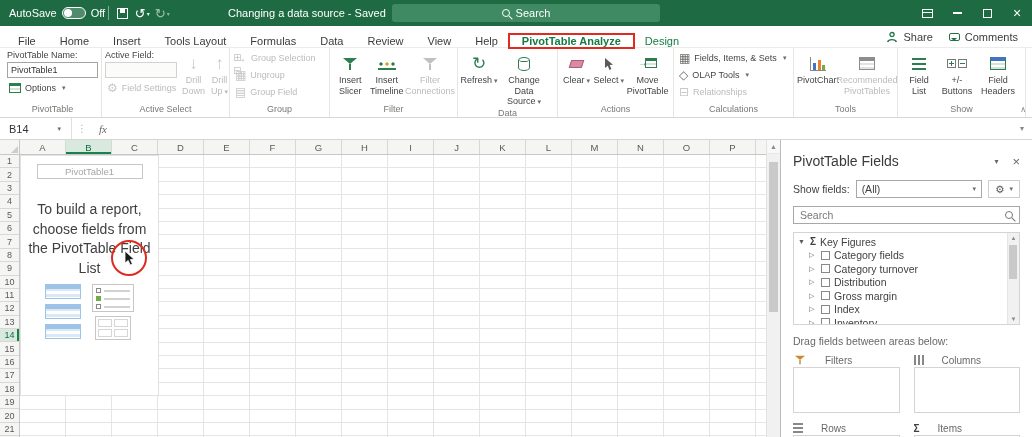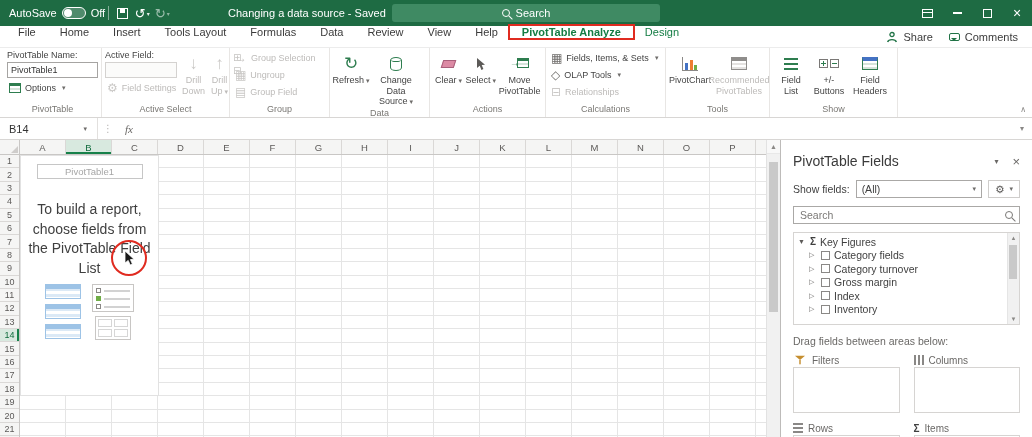--- a/index.html
+++ b/index.html
@@ -36,21 +36,21 @@
   .wbtn { width:30px; height:26px; display:flex; align-items:center; justify-content:center; }
   .ic-ribbonopt { width:11px; height:9px; border:1.2px solid #fff; position:relative; }
   .ic-ribbonopt::after { content:""; position:absolute; left:0; right:0; top:2px; height:1.2px; background:#fff; }
   .ic-min { width:9px; height:1.3px; background:#fff; }
   .ic-max { width:9px; height:9px; border:1.3px solid #fff; }
   .ic-close { font-size:14px; line-height:1; }
 
   
   .tabrow { position:absolute; top:26px; left:0; right:0; height:22px; background:#fff;
     display:flex; align-items:center; border-bottom:1px solid #ececec; }
-  .tabs { display:flex; align-items:flex-start; height:100%; padding-left:6px; }
+  .tabs { display:flex; align-items:flex-end; height:100%; padding-left:6px; }
   .tab { padding:0 12px; display:flex; align-items:center; font-size:11px; color:#3b3b3b;
     white-space:nowrap; position:relative; }
   .tab.active { color:#137c43; font-weight:bold; }
   .tab.contextual { color:#137c43; }
   .tab.annotated { box-shadow:0 0 0 2px var(--c-red,#e02b20); z-index:2; }
   .tabrow-right { margin-left:auto; display:flex; align-items:center; gap:16px;
     padding-right:14px; font-size:11px; color:#3b3b3b; }
   .trr-item { display:flex; align-items:center; gap:5px; }
   .ic-bubble { width:11px; height:8px; border:1.3px solid #217346; border-radius:2px; position:relative; }
   .ic-bubble::after { content:""; position:absolute; left:1px; bottom:-4px;
@@ -117,21 +117,21 @@
     background-size:5px 1px,1px 5px; }
   .pmbox.minus { background-image:linear-gradient(#2e7d4f,#2e7d4f); background-size:5px 1px; }
   .ic-move { position:relative; width:18px; height:14px; }
   .ic-move .ic-table { position:absolute; right:0; top:1px; }
   .ic-move .mvarrow { position:absolute; left:-1px; top:0; font-size:10px; color:#2e7d4f; }
   .ribbon-collapse { position:absolute; right:6px; bottom:3px; font-size:8px; color:#8a8886; }
 
   
   .formulabar { position:absolute; top:118px; left:0; right:0; height:22px; background:#fff;
     border-bottom:1px solid #d8d6d4; display:flex; align-items:center; font-size:11px; }
-  .namebox { width:98px; height:100%; border-right:1px solid #e2e0de; display:flex;
+  .namebox { width:72px; height:100%; border-right:1px solid #e2e0de; display:flex;
     align-items:center; padding:0 10px 0 9px; color:#333; }
   .namebox .caret { margin-left:auto; }
   .fxdots { color:#b8b6b4; font-size:10px; padding:0 5px; }
   .fxicon { font-family:"Liberation Serif","DejaVu Serif",serif; font-style:italic;
     color:#6a6866; padding:0 7px; }
   .fb-input { flex:1; height:100%; border:none; outline:none; font-family:inherit; }
   .fb-expand { width:20px; text-align:center; color:#8a8886; font-size:8px; }
 
   
   .sheet { position:absolute; top:140px; left:0; right:0; bottom:0; background:#fff; }
@@ -209,21 +209,21 @@
   .treerow.child { padding-left:11px; }
   .tri { font-size:7px; color:#5c5a58; width:8px; flex:0 0 auto; }
   .sigma { font-weight:bold; font-size:10px; color:#3f3f3f; }
   .cb { width:9px; height:9px; border:1px solid #8a8886; background:#fff; flex:0 0 auto; }
   .tree-scroll { position:absolute; right:0; top:0; bottom:0; width:12px; background:#f1f1f1;
     border-left:1px solid #e5e5e5; display:flex; flex-direction:column; align-items:center;
     justify-content:space-between; font-size:6px; color:#8a8886; padding:2px 0; }
   .ts-thumb { position:absolute; right:2px; top:12px; width:8px; height:34px; background:#c9c9c9; }
   .draghint { margin-top:10px; color:#6a6866; }
   .areas { margin-top:6px; display:grid; grid-template-columns:1fr 1fr; column-gap:14px; row-gap:8px; }
-  .area-h { display:flex; align-items:center; gap:5px; color:#6a6866; font-size:10px; height:14px; }
+  .area-h { display:flex; align-items:center; gap:18px; color:#6a6866; font-size:10px; height:14px; }
   .area-box { height:46px; border:1px solid #d6d4d2; background:#fff; }
   .ic-cols { width:10px; height:10px;
     background:repeating-linear-gradient(to right,#8a8886 0 2px,transparent 2px 4px); }
   .ic-rows { width:10px; height:10px;
     background:repeating-linear-gradient(to bottom,#8a8886 0 2px,transparent 2px 4px); }
 </style>
 </head>
 <body>
 
 <div class="app">
@@ -354,20 +354,43 @@
           <span>Ungroup</span>
         </span>
         <span class="smallbtn disabled">
           <span class="glyph">▤</span>
           <span>Group Field</span>
         </span>
       </div>
       <div class="rlabel">Group</div>
     </div>
 
+    <div class="rgroup g-flt">
+      <div class="rbody">
+        <div class="bigbtn" style="width:36px">
+          <span class="bicon">
+              <span class="funnel green"></span>
+            </span>
+          <span class="blabel">Insert Slicer</span>
+        </div>
+        <div class="bigbtn" style="width:40px">
+          <span class="bicon">
+              <span class="ic-timeline"></span>
+            </span>
+          <span class="blabel">Insert Timeline</span>
+        </div>
+        <div class="bigbtn disabled" style="width:48px">
+          <span class="bicon">
+              <span class="funnel grayed"></span>
+            </span>
+          <span class="blabel">Filter Connections</span>
+        </div>
+      </div>
+      <div class="rlabel">Filter</div>
+    </div>
 
     <div class="rgroup g-data">
       <div class="rbody">
         <div class="bigbtn" style="width:36px">
           <span class="bicon">
               <span class="glyph big">↻</span>
             </span>
           <span class="blabel"><span>Refresh</span><span class="caret">▾</span></span>
         </div>
         <div class="bigbtn" style="width:54px">
@@ -614,20 +637,25 @@
               <span class="tlabel">Category fields</span>
             </div>
             <div class="treerow child">
               <span class="tri">▷</span>
               <span class="cb"></span>
               <span class="tlabel">Category turnover</span>
             </div>
             <div class="treerow child">
               <span class="tri">▷</span>
               <span class="cb"></span>
+              <span class="tlabel">Distribution</span>
+            </div>
+            <div class="treerow child">
+              <span class="tri">▷</span>
+              <span class="cb"></span>
               <span class="tlabel">Gross margin</span>
             </div>
             <div class="treerow child">
               <span class="tri">▷</span>
               <span class="cb"></span>
               <span class="tlabel">Index</span>
             </div>
             <div class="treerow child">
               <span class="tri">▷</span>
               <span class="cb"></span>

